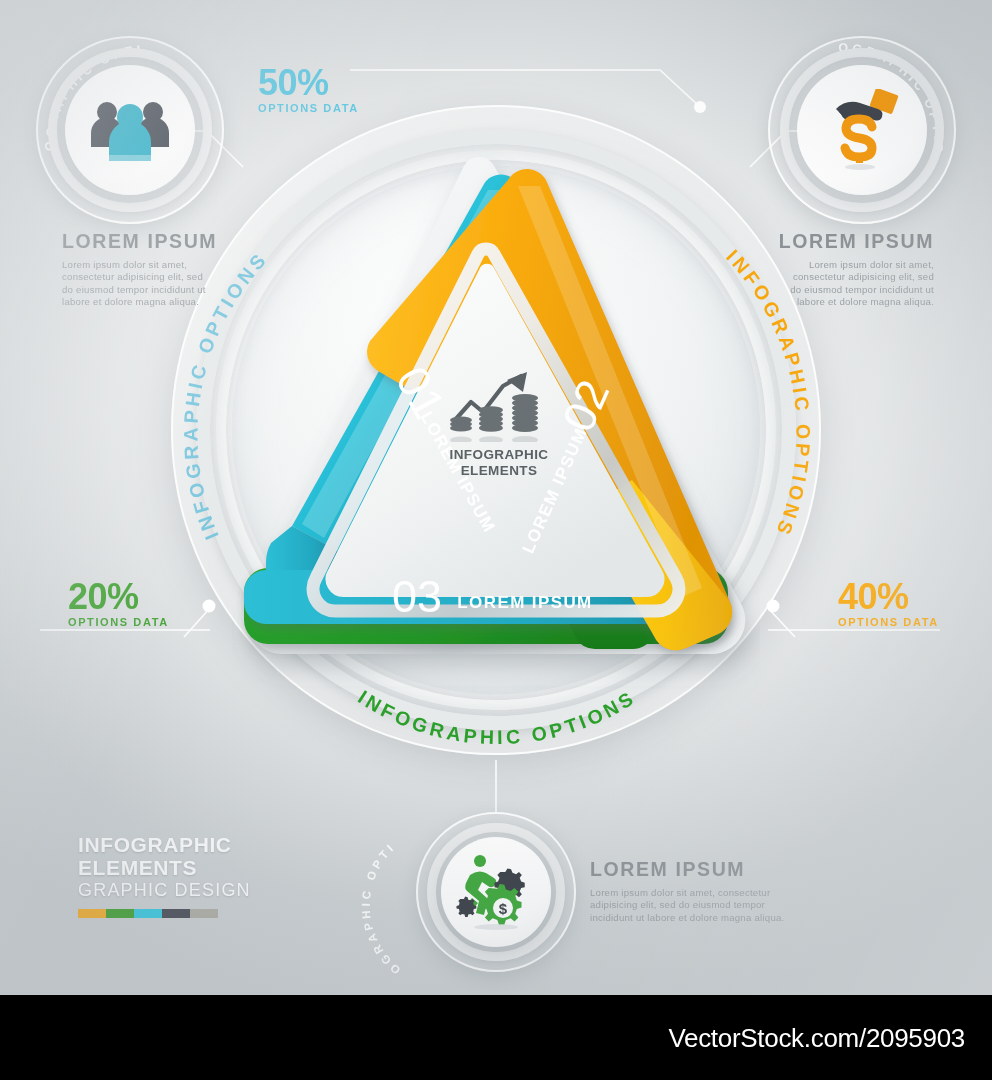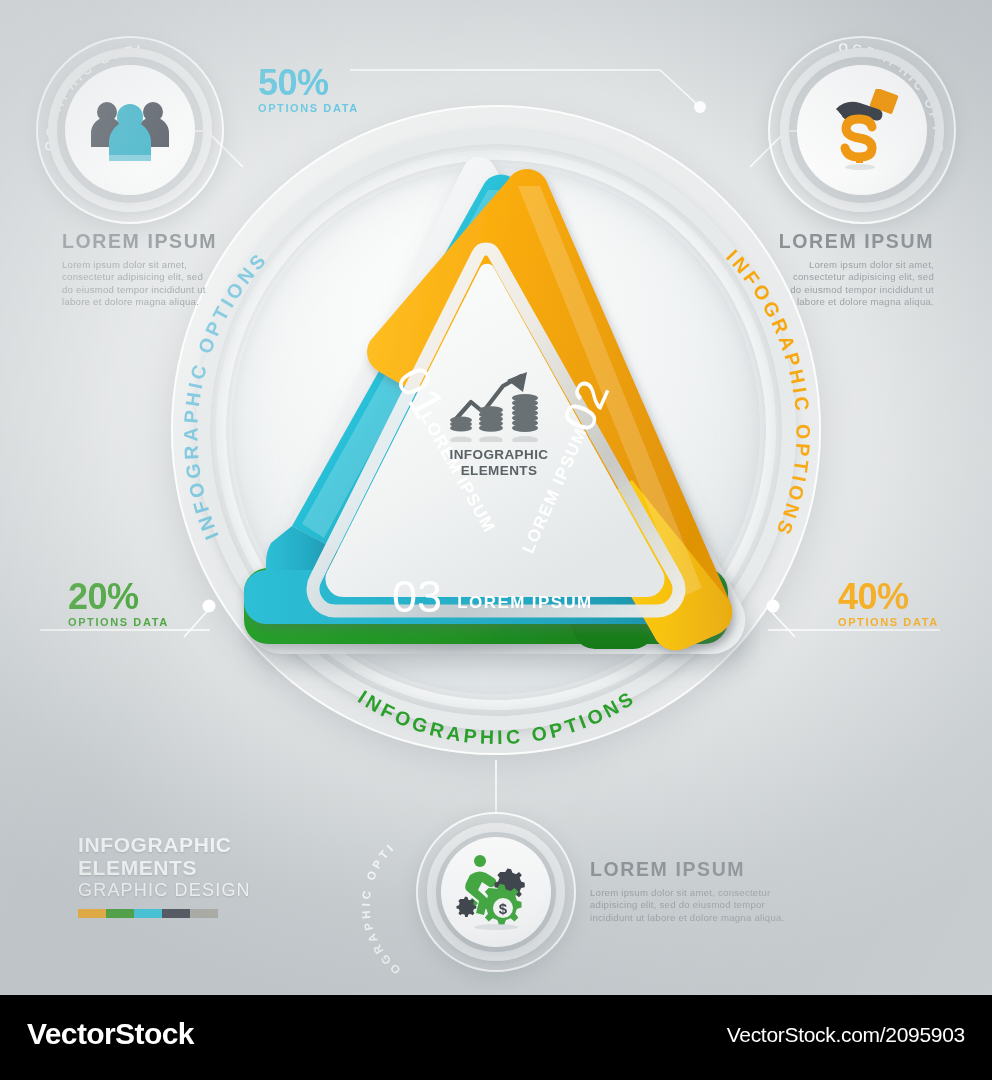--- a/index.html
+++ b/index.html
@@ -116,21 +116,21 @@
 
   
   .wm{
     position:absolute;left:0;top:995px;width:992px;height:85px;background:#000;
   }
   .wm-left{
     position:absolute;left:27px;top:22px;color:#fff;font-size:30px;font-weight:bold;
     font-family:"Liberation Sans","DejaVu Sans",sans-serif;letter-spacing:-0.6px;
   }
   .wm-right{
-    position:absolute;right:27px;top:28px;color:#fff;font-size:21px;
+    position:absolute;right:27px;top:28px;color:#fff;font-size:26px;
     font-family:"Liberation Sans","DejaVu Sans",sans-serif;letter-spacing:-0.3px;text-align:right;
   }
 </style>
 </head>
 <body>
 
 <div class="stage">
 
   <div class="ring ring-outer"></div>
   <div class="ring ring-disc"></div>
@@ -415,15 +415,14 @@
       <div class="swatch" style="background:#4f525c"></div>
       <div class="swatch" style="background:#b3b2aa"></div>
     </div>
   </div>
 
   <div class="sheen"></div>
   <div class="vign"></div>
 </div>
 
 <div class="wm">
-  <div class="wm-left">VectorStock</div>
   <div class="wm-right">VectorStock.com/2095903</div>
 </div>
 
 </body></html>

